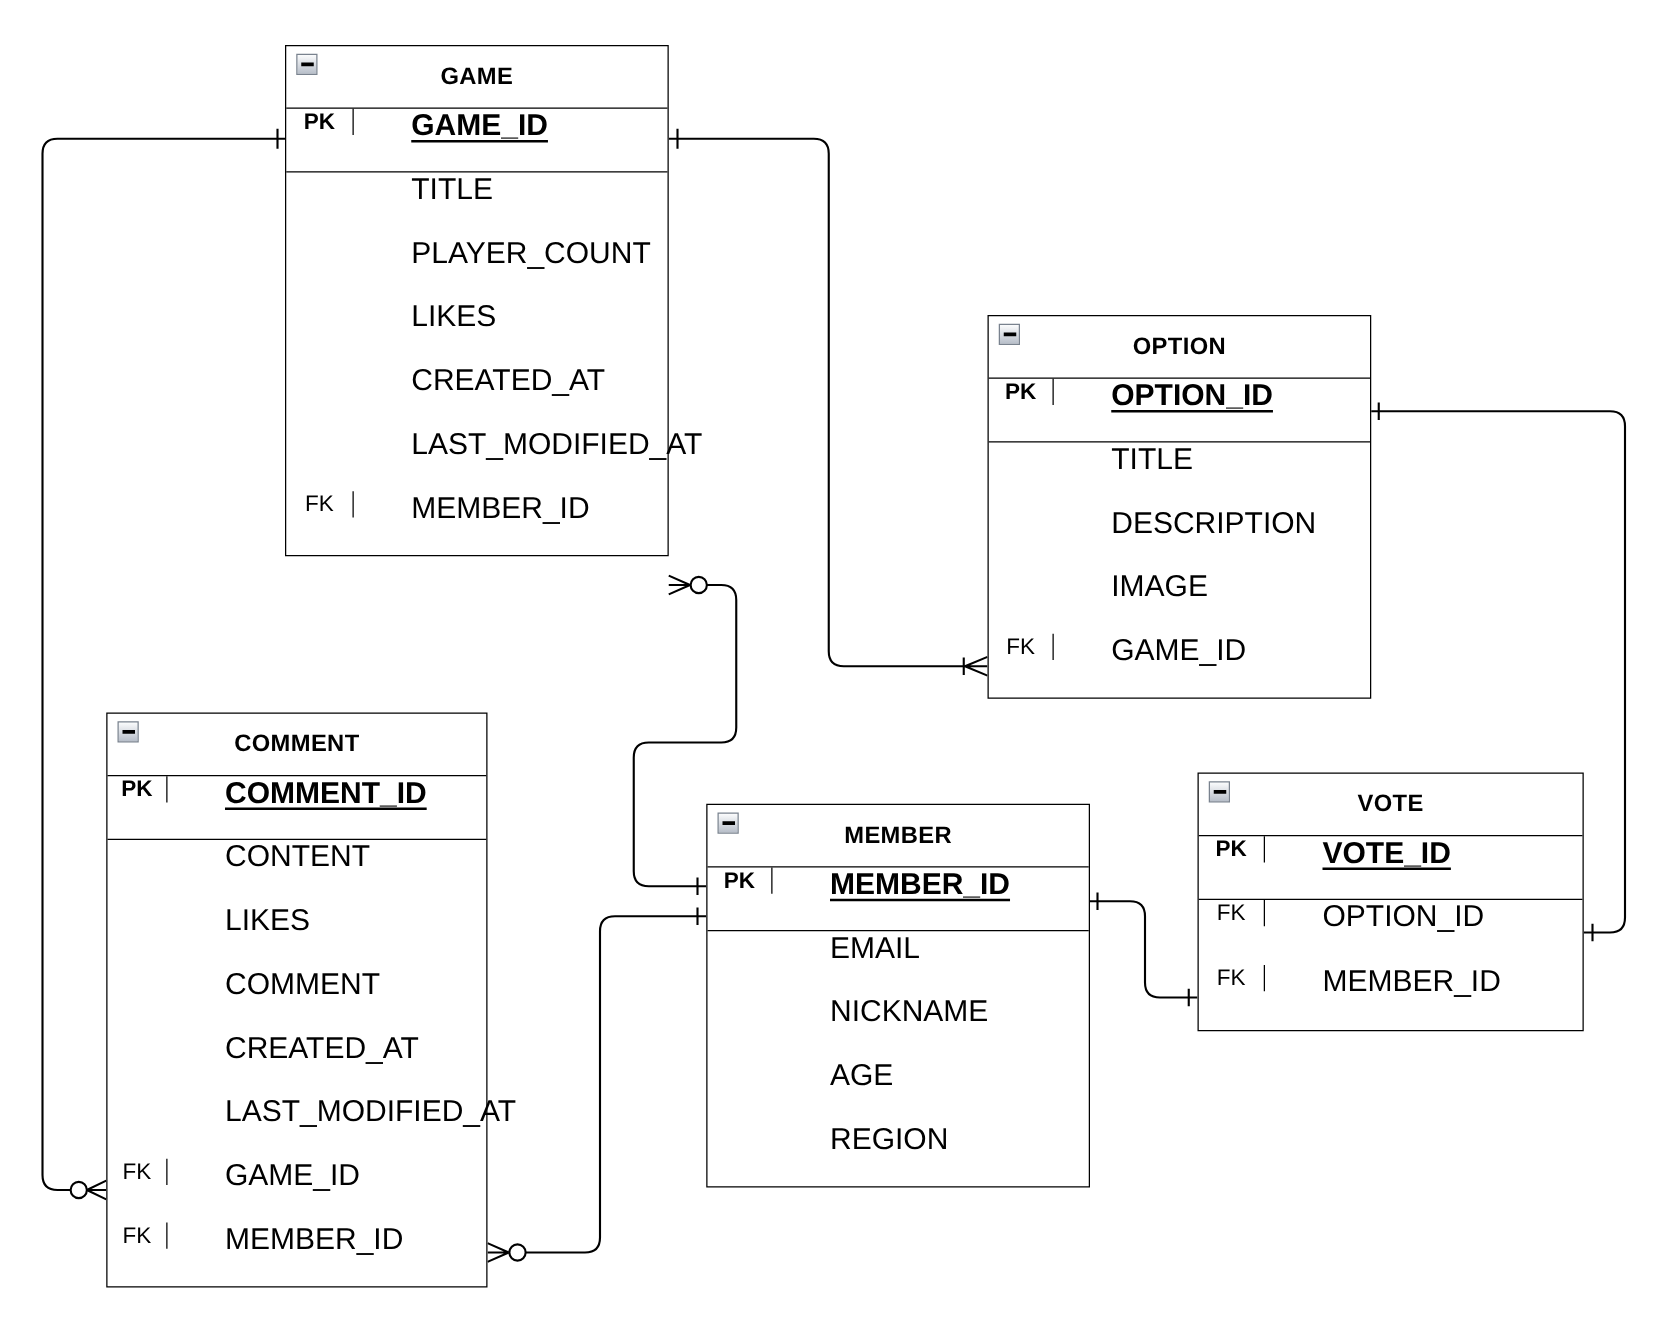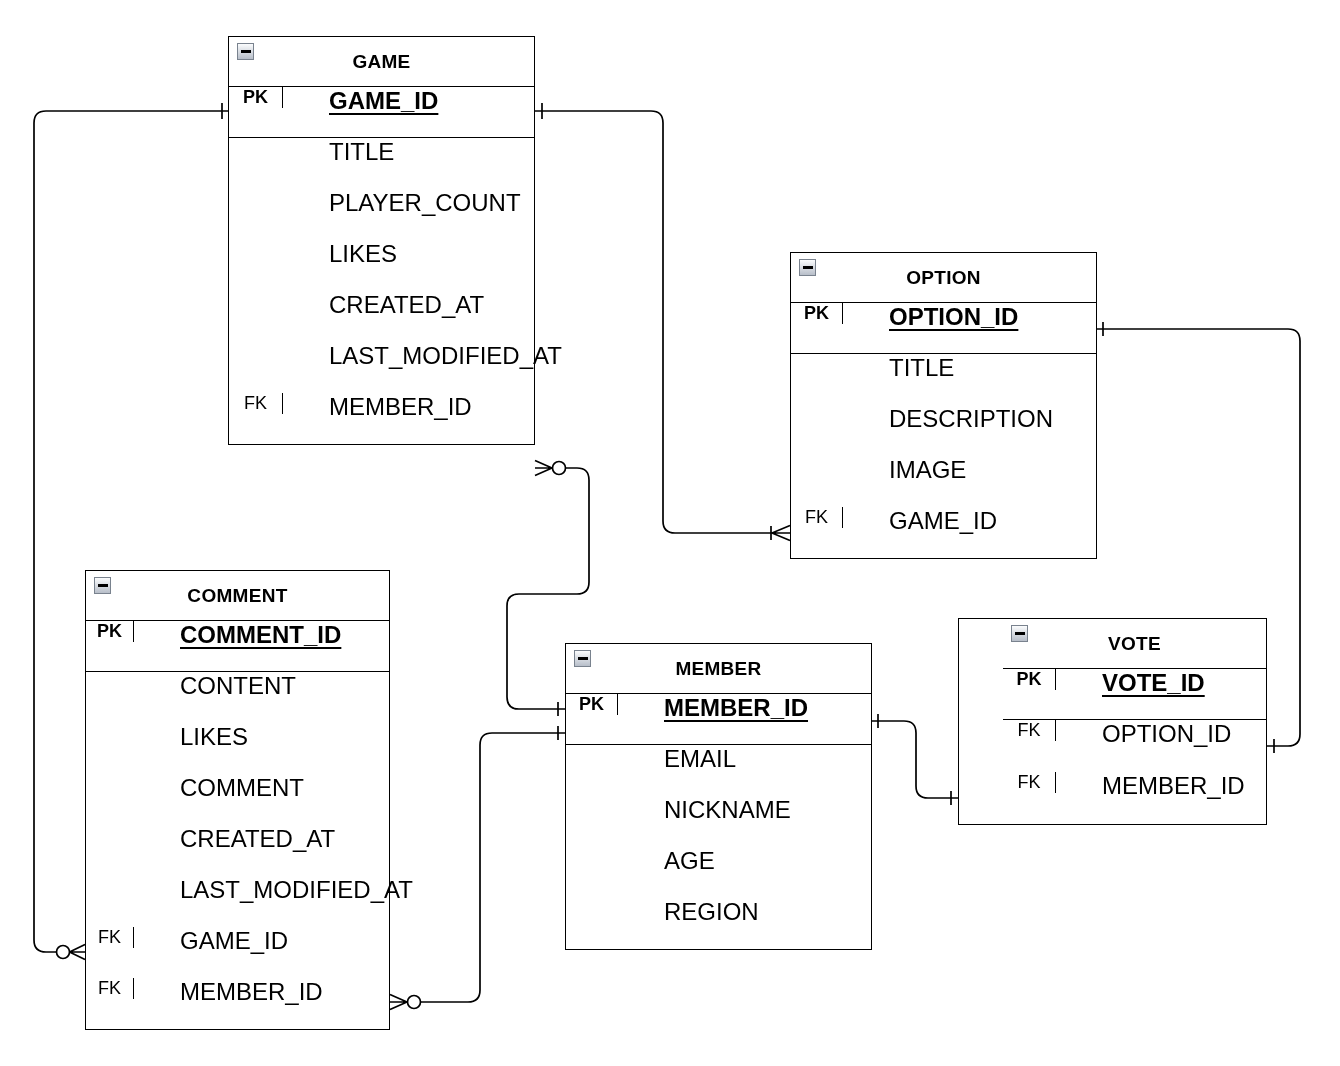--- a/index.html
+++ b/index.html
@@ -28,21 +28,21 @@
   .row .key.bold { font-weight:bold; }
   .row .attr { display:flex; align-items:center; padding-left:10px; font-size:24px; white-space:nowrap; }
   .row.pk { border-bottom:1.7px solid #000; }
   .row.pk .attr { font-weight:bold; text-decoration:underline;
                   text-decoration-thickness:2px; text-underline-offset:4px; }
 
   #entity-game    { left:228px; top:36px;  width:307px; --keyw:54px; }
   #entity-option  { left:790px; top:252px; width:307px; --keyw:52px; }
   #entity-comment { left:85px;  top:570px; width:305px; --keyw:48px; }
   #entity-member  { left:565px; top:643px; width:307px; --keyw:52px; }
-  #entity-vote    { left:958px; top:618px; width:309px;padding-left:44px; --keyw:53px; }
+  #entity-vote    { left:958px; top:618px; width:309px; --keyw:53px; }
   #entity-vote .row { height:52px; }
   #entity-vote .row.pk { height:51px; }
 
   .wires path, .wires line { stroke:#000; stroke-width:1.7; fill:none; }
   .wires circle { stroke:#000; stroke-width:1.7; fill:#fff; }
 </style>
 </head>
 <body>
 
 <div class="canvas">

